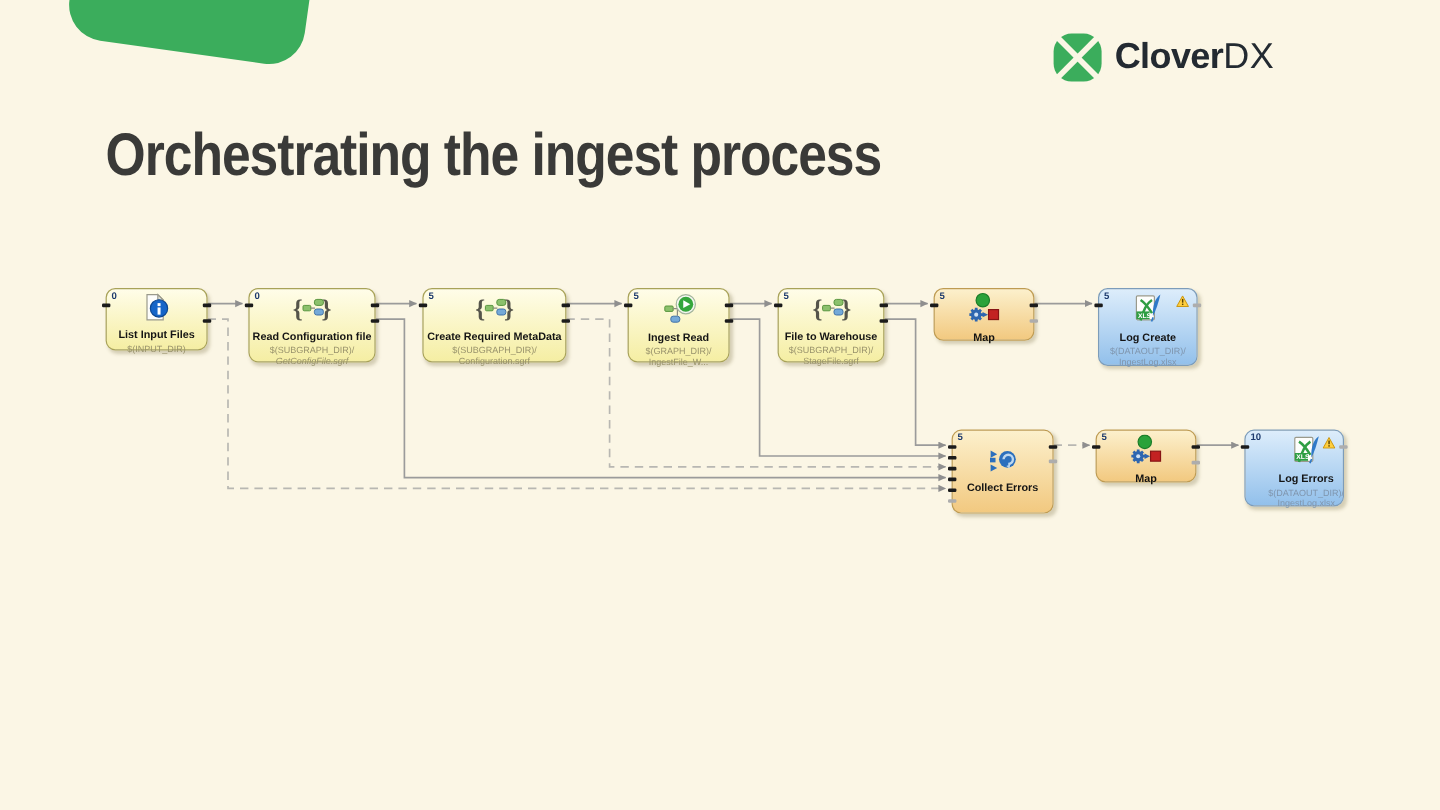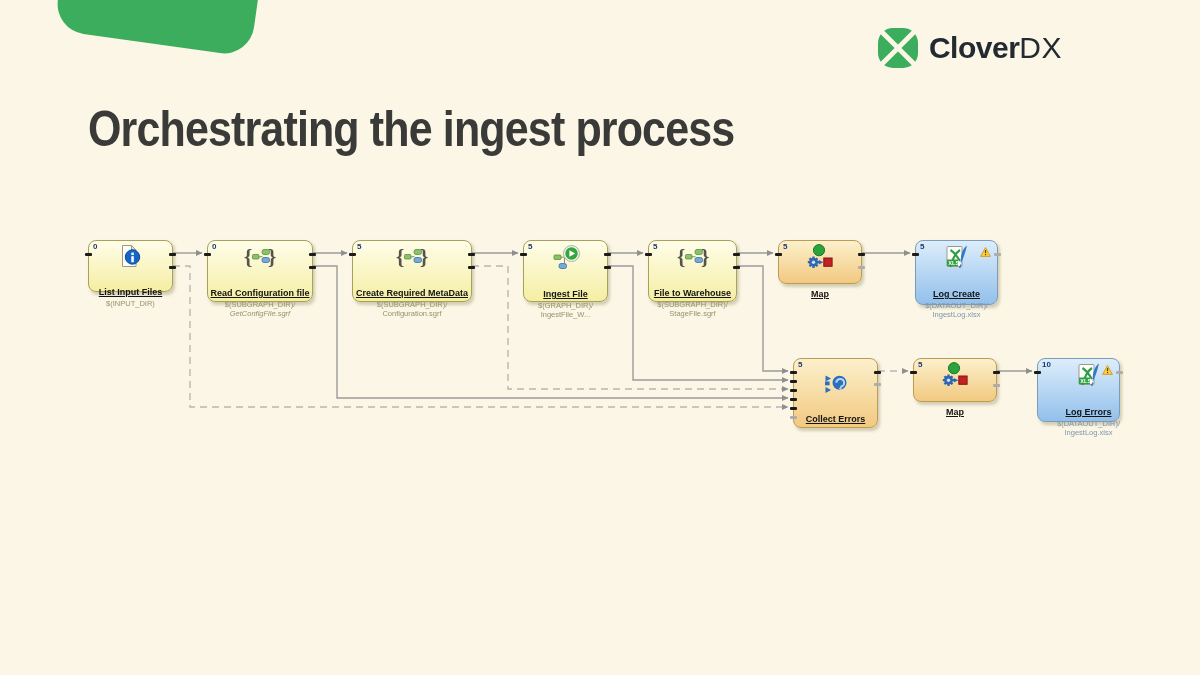--- a/index.html
+++ b/index.html
@@ -26,21 +26,21 @@
   .edge.dashed{stroke:#b8b7b2;stroke-dasharray:7 5;}
 
   .node{position:absolute;border-radius:8px;display:flex;flex-direction:column;align-items:center;
     box-shadow:2px 2.5px 3px rgba(110,100,55,.28);box-sizing:border-box;cursor:default;}
   .node.yellow{background:linear-gradient(#FFFDE9,#F5EEA3);border:1px solid #A8A258;}
   .node.orange{background:linear-gradient(#FCF0CC,#F2C980);border:1px solid #BE9B52;}
   .node.blue{background:linear-gradient(#DDEDFB,#92C0EB);border:1px solid #7C9CBA;}
 
   .badge{position:absolute;top:1px;left:4px;font-size:8px;font-weight:bold;color:#1D3A6D;line-height:9px;}
   .n-icon{margin-top:3px;height:27px;display:flex;align-items:center;justify-content:center;}
-  .n-label{font-size:9px;font-weight:bold;color:#141414;text-align:left;line-height:10px;margin-top:18px;white-space:nowrap;text-decoration:underline;}
+  .n-label{font-size:9px;font-weight:bold;color:#141414;text-align:left;line-height:10px;margin-top:5px;white-space:nowrap;}
   .n-path{font-size:7.5px;color:#98926B;text-align:left;line-height:9px;margin-top:2px;}
   .node.blue .n-path{color:#7F95AD;}
 
   .port{position:absolute;width:7px;height:3px;background:#1b1b1b;border-radius:1px;}
   .port.left{left:-4px;} .port.right{right:-4px;}
   .port.off{background:#ADADAD;}
   .warn{position:absolute;top:2px;right:6px;}
 </style>
 </head>
 <body>
@@ -143,21 +143,21 @@
           <div class="n-icon">
             <svg width="38" height="27" viewBox="0 0 38 27">
               <rect x="7" y="11" width="7" height="4.5" rx="1" fill="#8cc16c" stroke="#55923c" stroke-width="0.8"></rect>
               <path d="M14 13.2h3.5v6" stroke="#8a8a7e" fill="none"></path>
               <rect x="12" y="19.5" width="7.5" height="5" rx="2" fill="#74a9d8" stroke="#3c6ea6" stroke-width="0.8"></rect>
               <circle cx="24.5" cy="9.5" r="8" fill="#f4f7f1" stroke="#a3b49b"></circle>
               <circle cx="24.5" cy="9.5" r="6.2" fill="#35a63c"></circle>
               <path d="M22.4 6.3l5.8 3.2-5.8 3.2z" fill="#fff"></path>
             </svg>
           </div>
-          <div class="n-label">Ingest File</div>
+          <div class="n-label">Ingest Read</div>
           <div class="n-path">$(GRAPH_DIR)/</div>
           <div class="n-path" style="margin-top: 0px;">IngestFile_W...</div>
           <span class="port left" style="top: 12px;"></span>
           <span class="port right" style="top: 12px;"></span>
           <span class="port right" style="top: 25px;"></span>
         </div>
         <div class="node yellow" style="left: 648px; top: 240px; width: 89px; height: 62px;">
           <span class="badge">5</span>
           <div class="n-icon">
             <svg width="36" height="26" viewBox="0 0 36 26">

